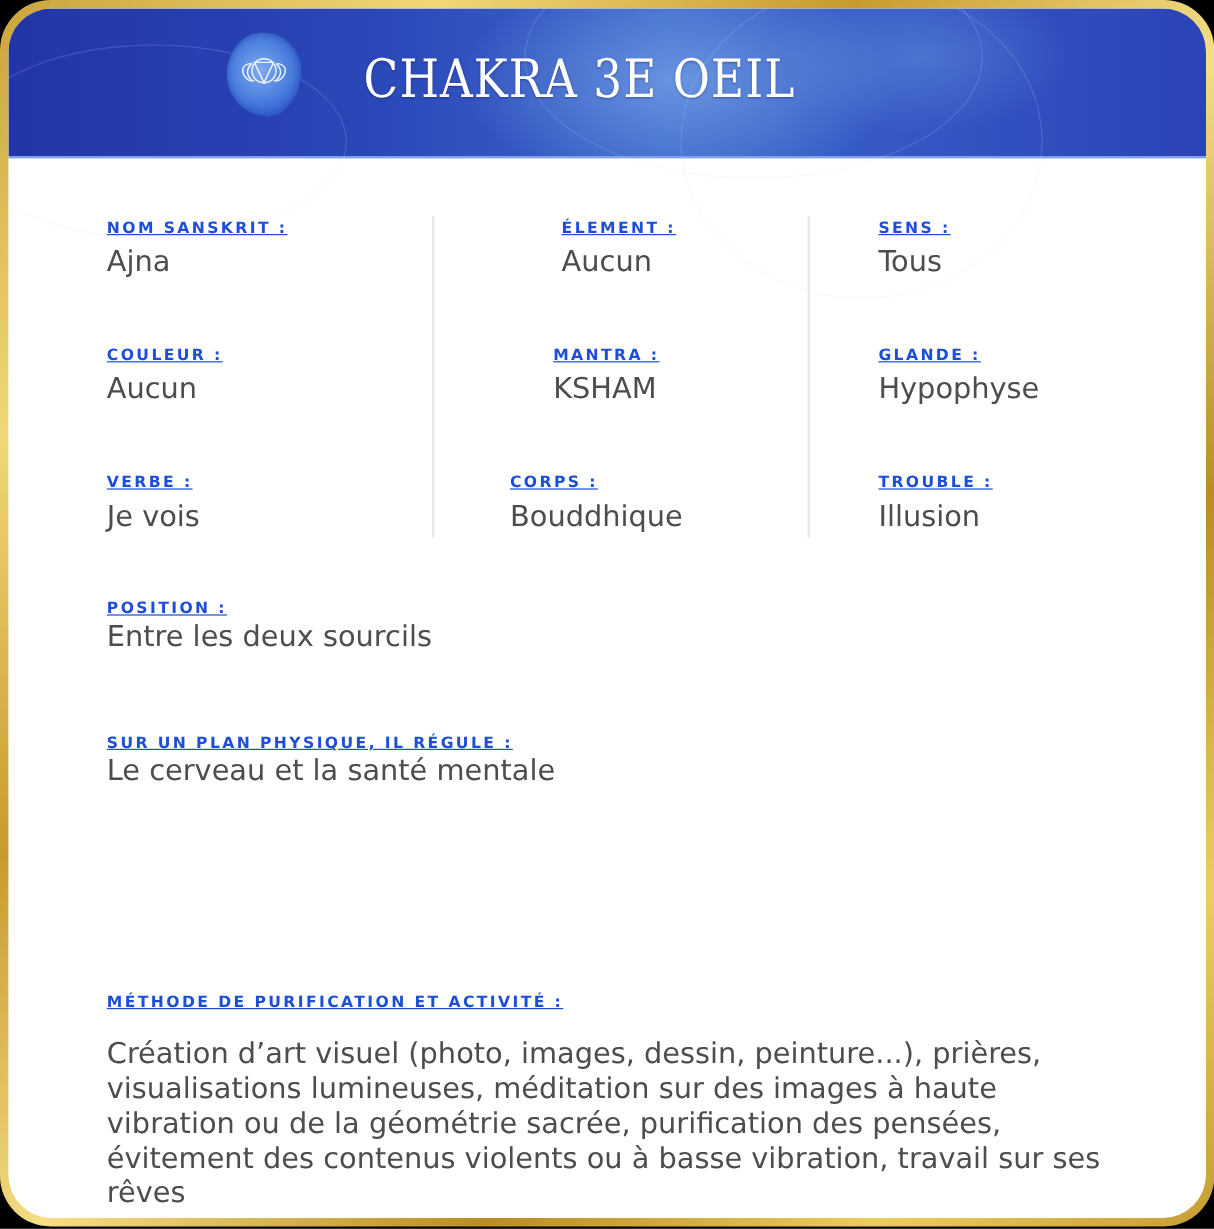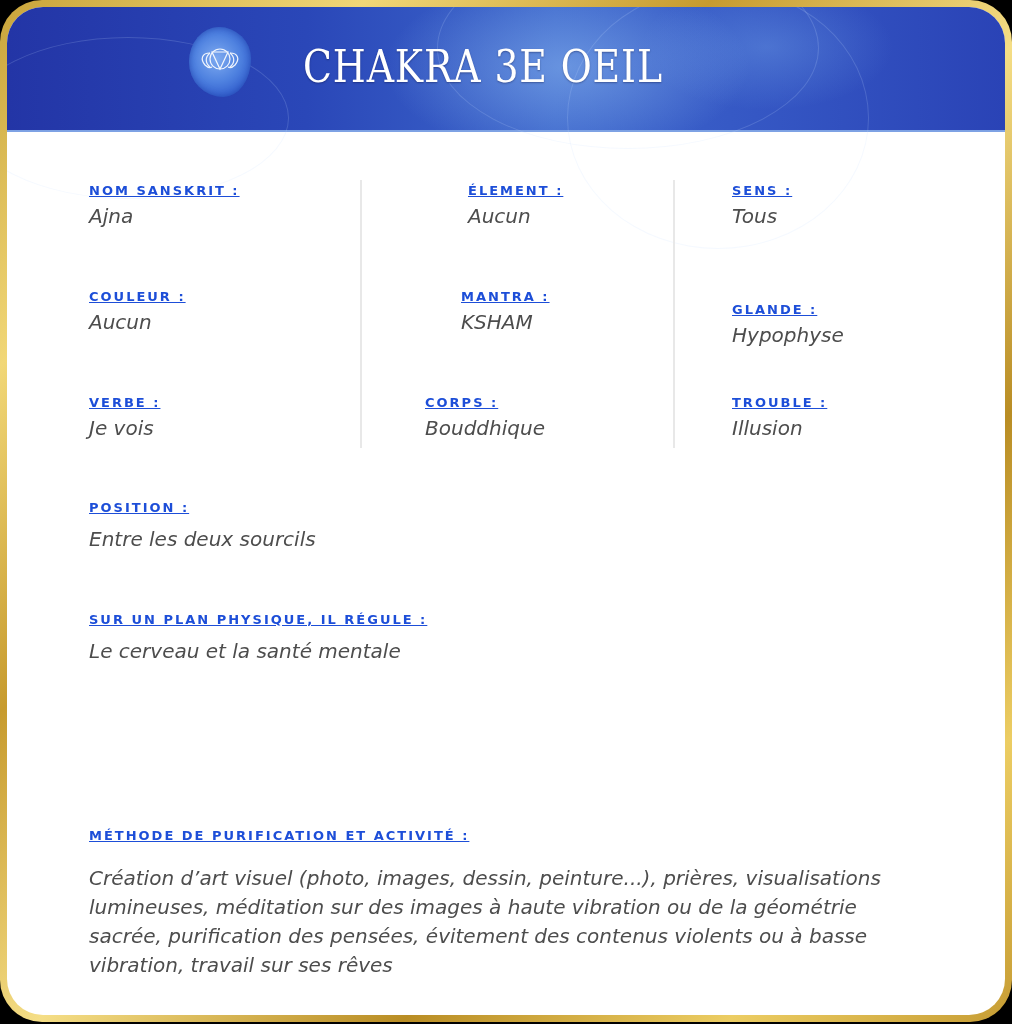--- a/index.html
+++ b/index.html
@@ -35,29 +35,28 @@
       position:absolute; left:296px; top:38px;
       font-family:"DejaVu Serif", serif; font-size:44px; color:#ffffff;
       letter-spacing:1px; line-height:1; transform:scaleX(0.86); transform-origin:left top;
       text-shadow:0 1px 2px rgba(0,0,40,0.35);
     }
     .label {
       font-family:"DejaVu Sans", sans-serif; font-weight:bold; font-size:13px;
       letter-spacing:2px; color:#1d4ed8; line-height:1; white-space:nowrap;text-decoration:underline;
     }
     .value {
-      font-family:"DejaVu Sans", sans-serif; font-size:20px; color:#4d4d4d; line-height:1.3;
+      font-family:"DejaVu Sans", sans-serif; font-size:24px; color:#4d4d4d; line-height:1.3;
       white-space:nowrap;
-      font-style:italic;
     }
     .cell { position:absolute; }
     .cell .value { margin-top:6px; }
     .divider { position:absolute; width:2px; background:#e8e8e8; top:173px; height:268px; }
     .block { position:absolute; left:82px; }
-    .block .value { margin-top:12px; }
+    .block .value { margin-top:1px; }
     .block.wrap .value { white-space:normal; width:830px; line-height:29px; margin-top:22px; }
   </style>
 </head>
 <body>
 
 <div class="frame">
   <div class="panel">
 
     <div class="header">
       <div class="wisp" style="left:430px;top:-60px;width:380px;height:200px;"></div>
@@ -93,21 +92,21 @@
     </div>
 
     <div class="cell" style="left:82px;top:283px;">
       <div class="label">COULEUR :</div>
       <div class="value">Aucun</div>
     </div>
     <div class="cell" style="left:418px;top:283px;margin-left:36px;">
       <div class="label">MANTRA :</div>
       <div class="value">KSHAM</div>
     </div>
-    <div class="cell" style="left:725px;top:296px;">
+    <div class="cell" style="left:725px;top:283px;">
       <div class="label">GLANDE :</div>
       <div class="value">Hypophyse</div>
     </div>
 
     <div class="cell" style="left:418px;top:389px;">
       <div class="label">CORPS :</div>
       <div class="value">Bouddhique</div>
     </div>
     <div class="cell" style="left:82px;top:389px;">
       <div class="label">VERBE :</div>

